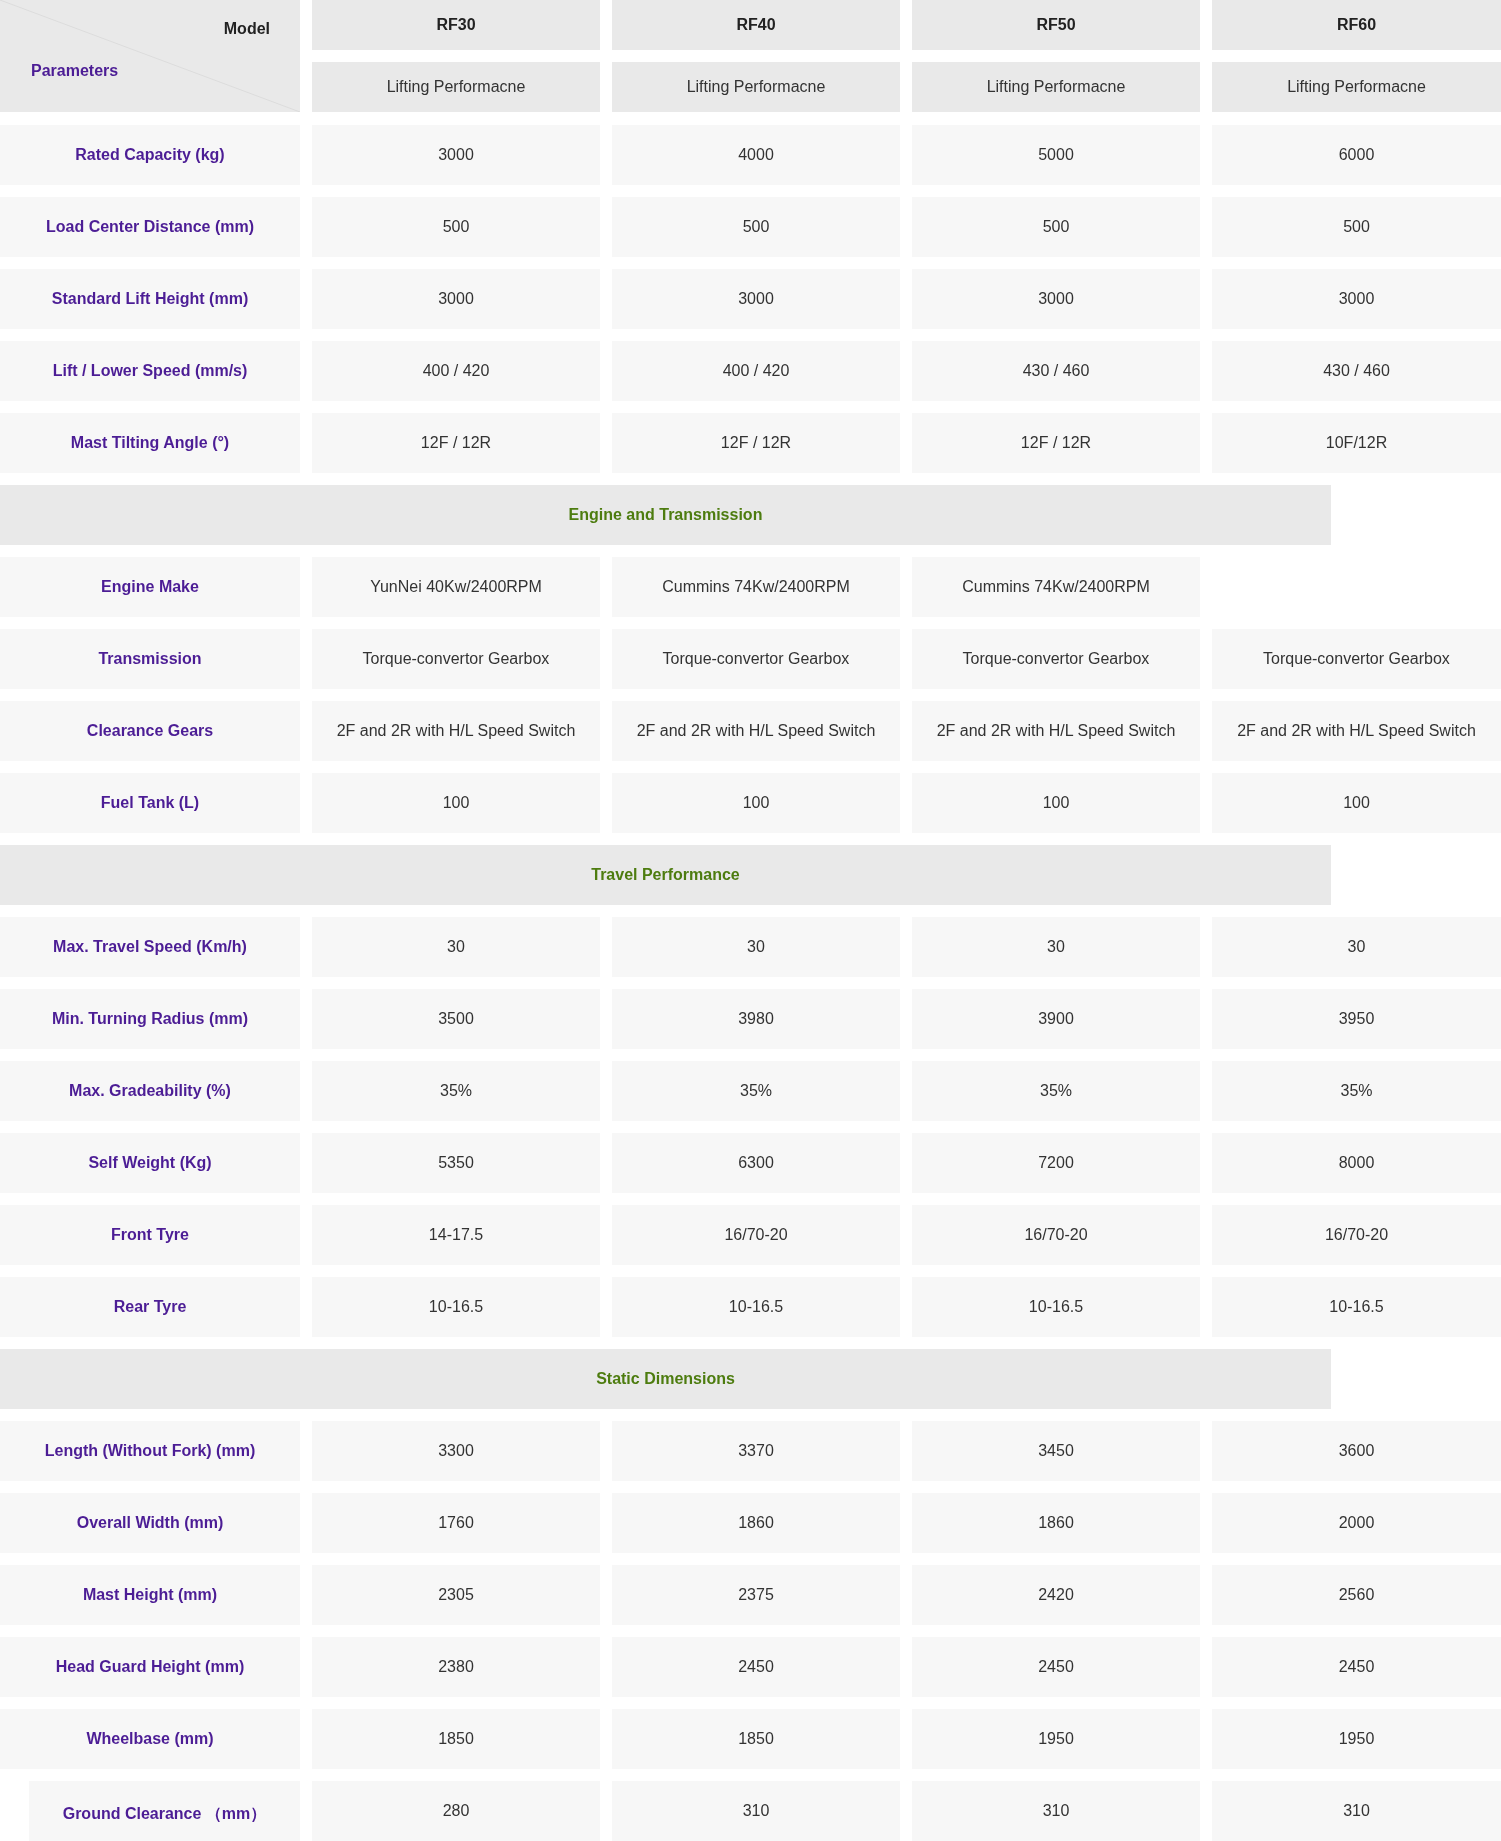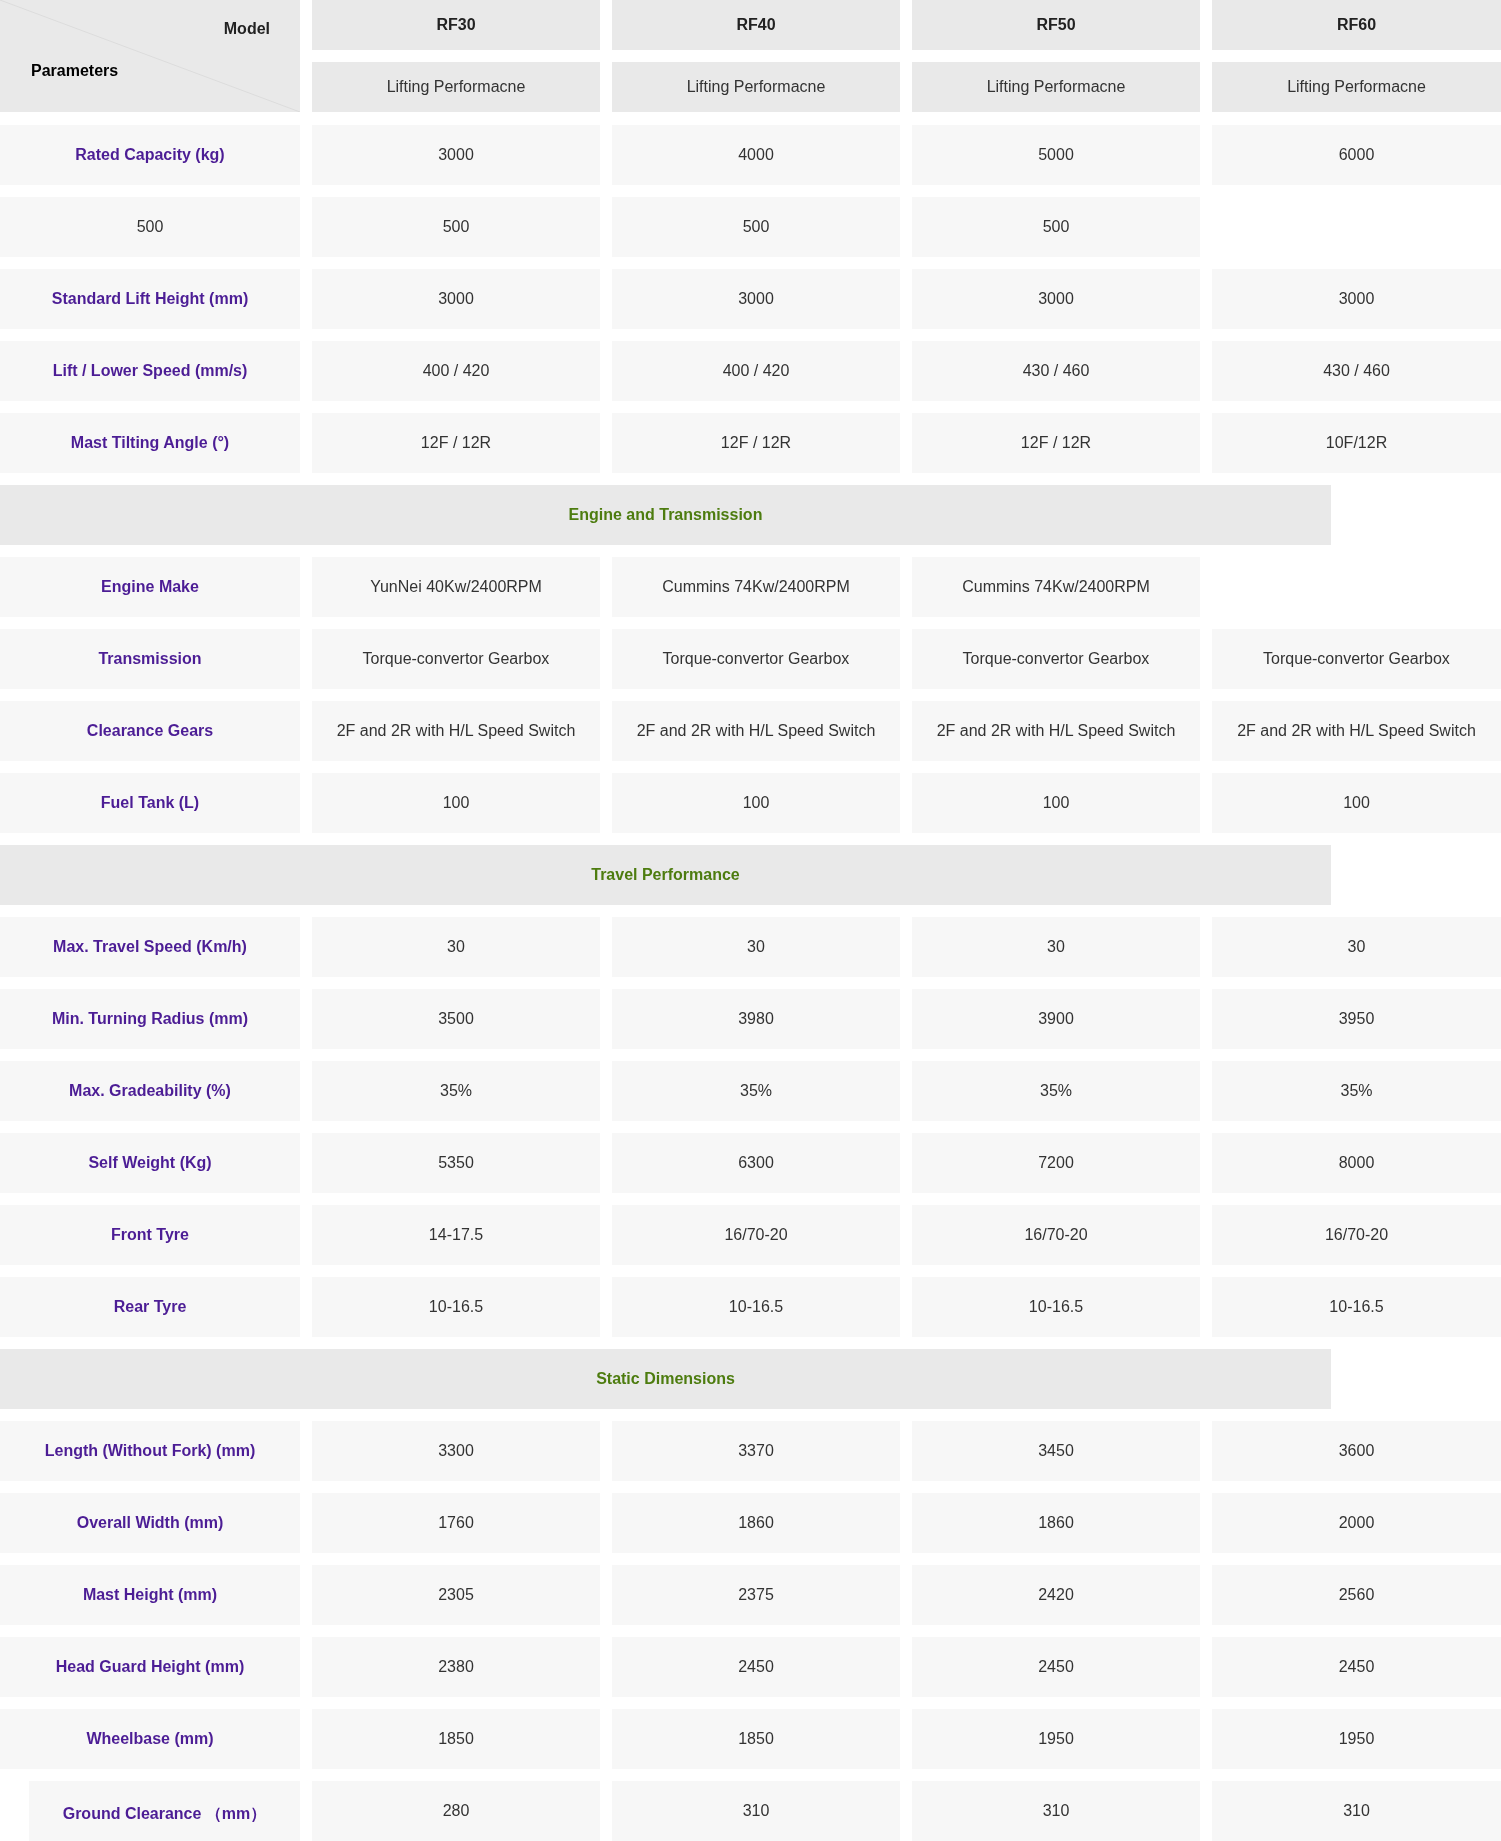--- a/index.html
+++ b/index.html
@@ -34,21 +34,21 @@
     }
     .corner svg { position: absolute; left: 0; top: 0; }
     .corner .model-label {
       position: absolute;
       right: 30px; top: 20px;
       font-size: 16px; font-weight: bold; color: #222;
     }
     .corner .params-label {
       position: absolute;
       left: 31px; top: 62px;
-      font-size: 16px; font-weight: bold; color: #000000;
+      font-size: 16px; font-weight: bold; color: #4c1d95;
     }
     .model-col {
       display: flex; flex-direction: column;
       row-gap: 12px;
     }
     .model-name, .model-sub {
       height: 50px;
       background: #e9e9e9;
       display: flex; align-items: center; justify-content: center;
       font-size: 16px;
@@ -110,20 +110,21 @@
 
   <div class="rows" id="rows">
       <div class="row">
         <div class="cell label">Rated Capacity (kg)</div>
         <div class="cell">3000</div>
         <div class="cell">4000</div>
         <div class="cell">5000</div>
         <div class="cell">6000</div>
       </div>
       <div class="row">
+        <div class="cell label">Load Center Distance (mm)</div>
         <div class="cell">500</div>
         <div class="cell">500</div>
         <div class="cell">500</div>
         <div class="cell">500</div>
       </div>
       <div class="row">
         <div class="cell label">Standard Lift Height (mm)</div>
         <div class="cell">3000</div>
         <div class="cell">3000</div>
         <div class="cell">3000</div>

